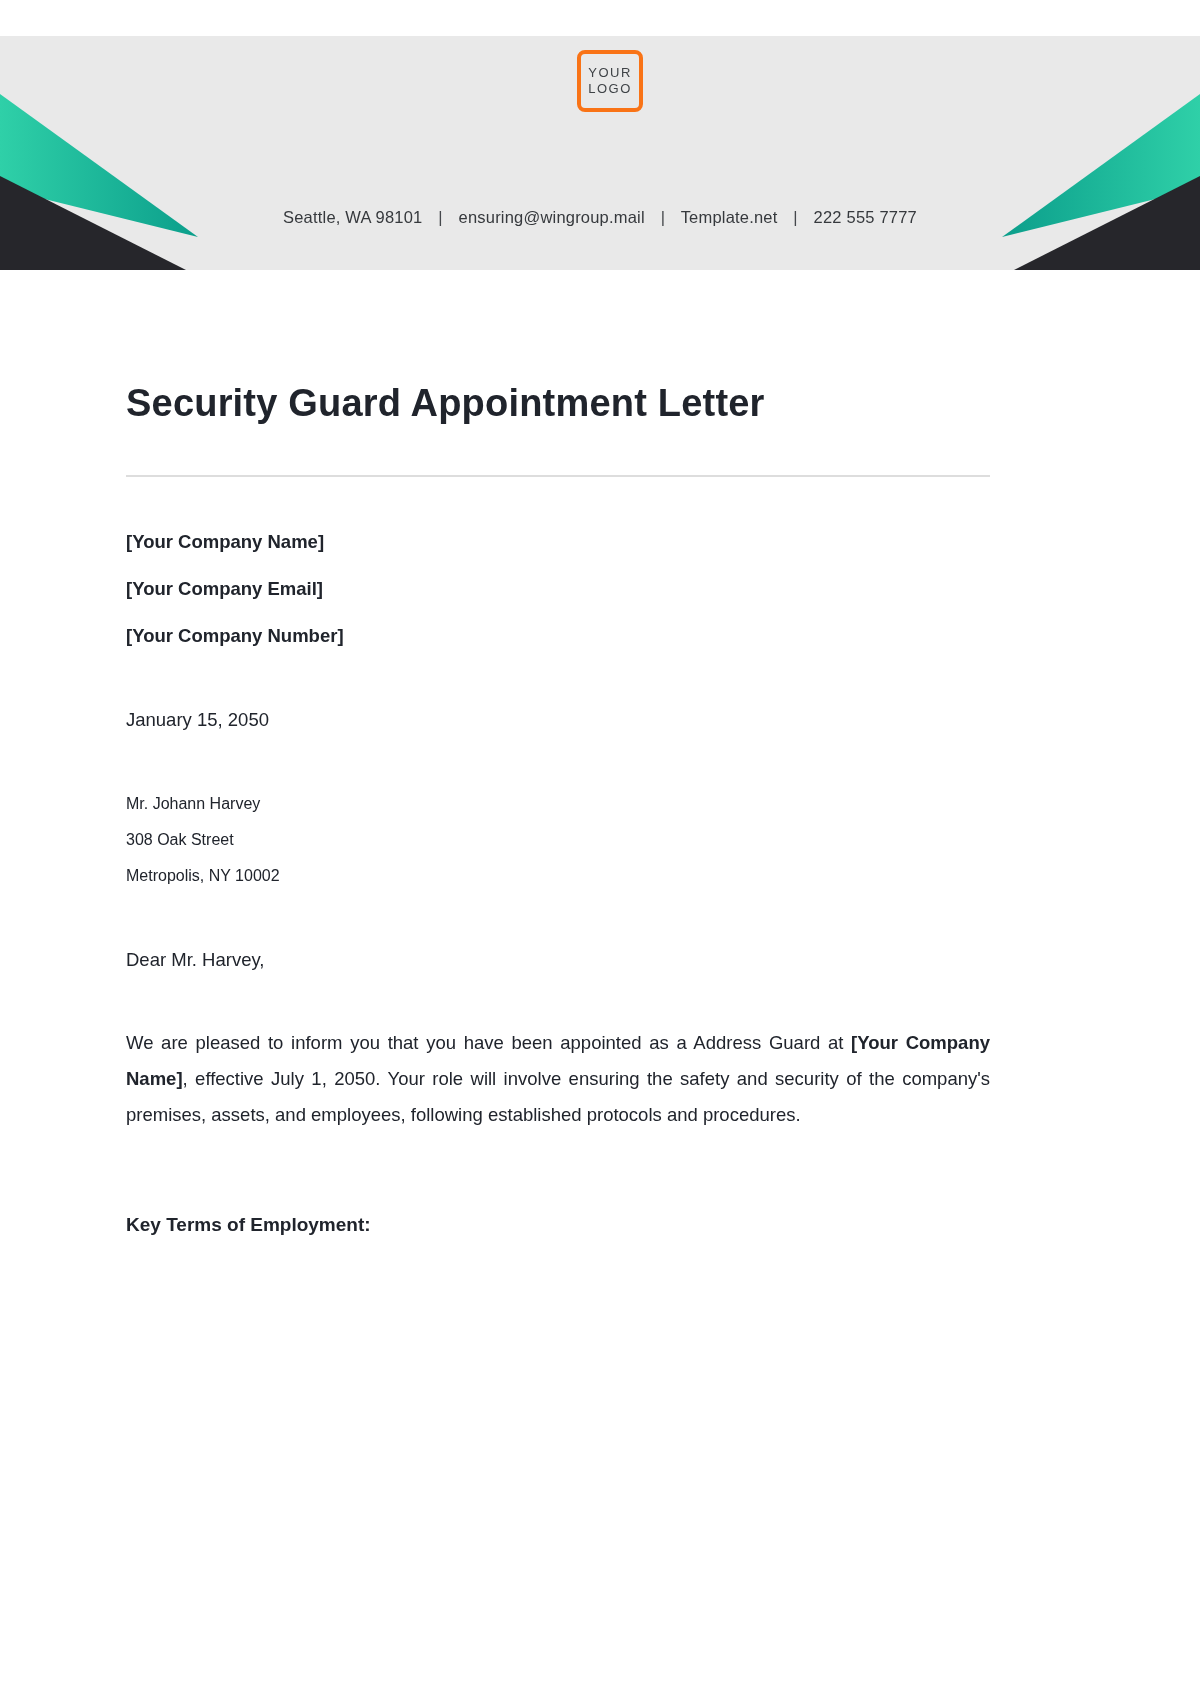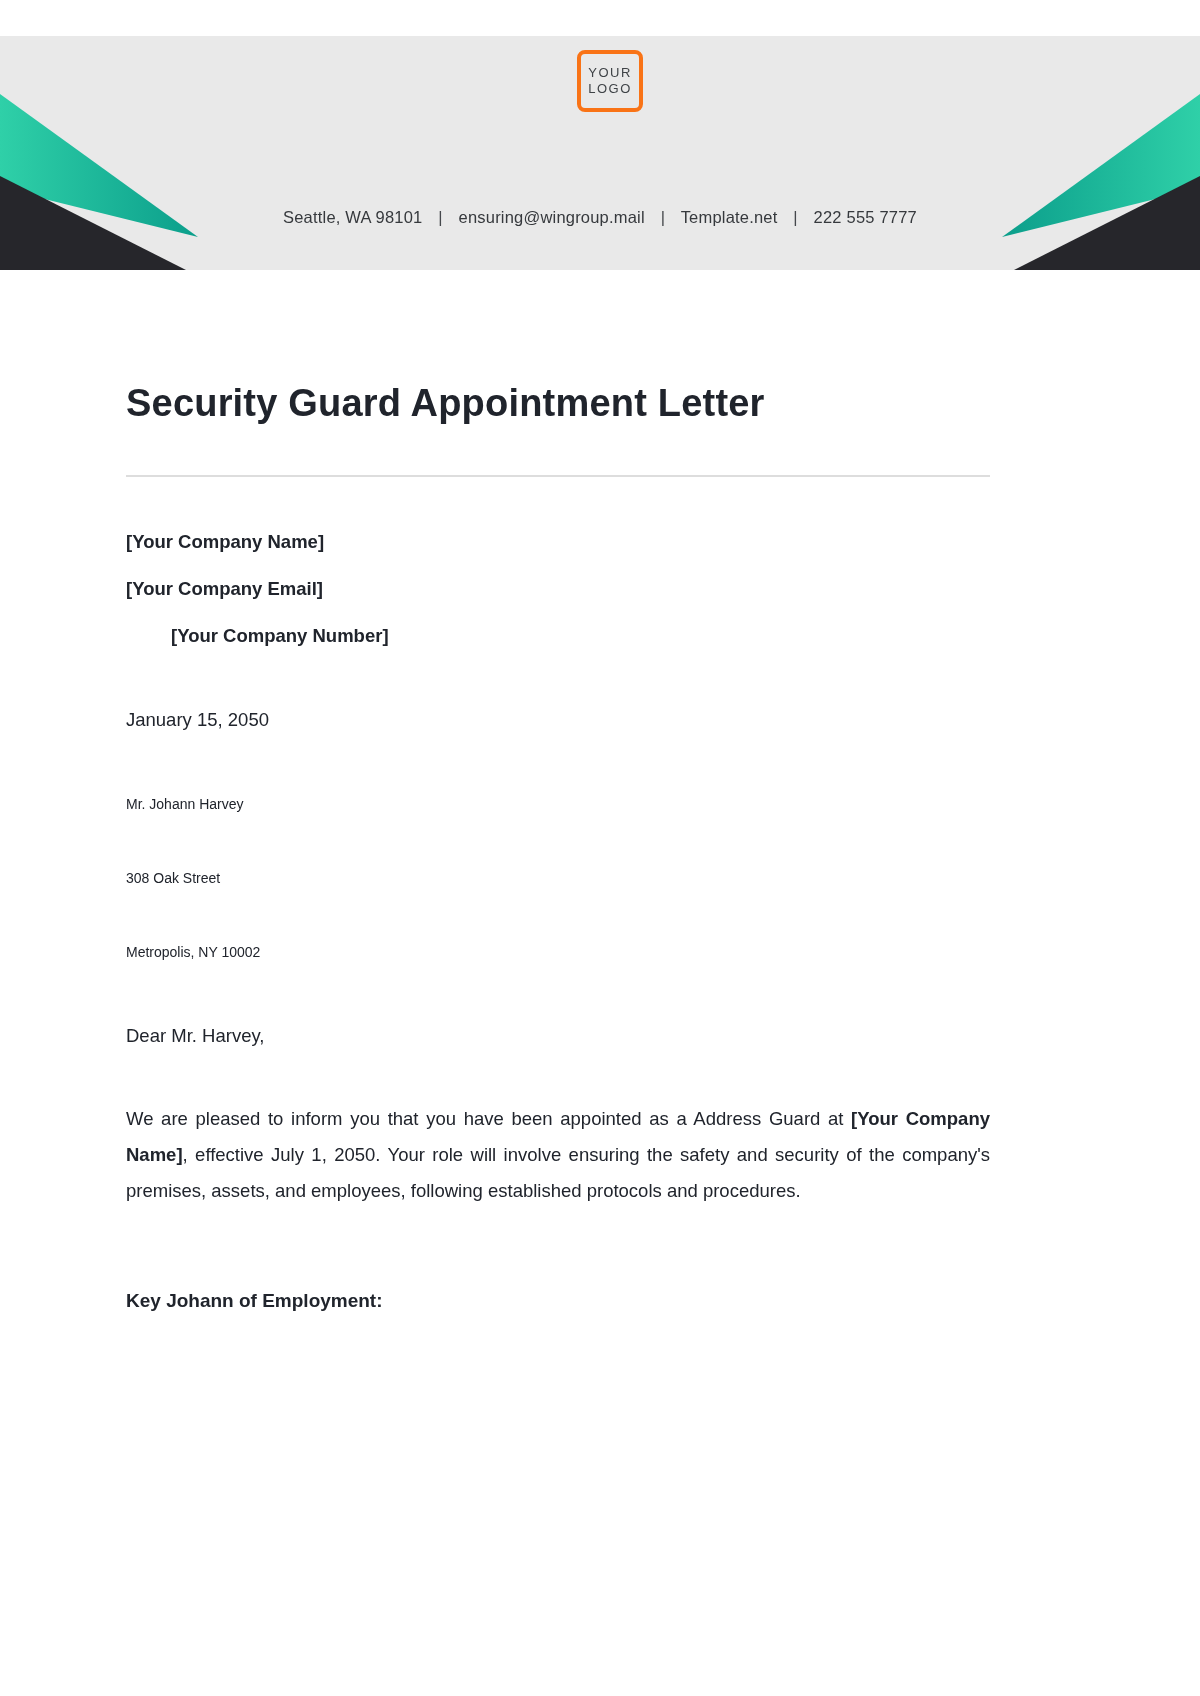--- a/index.html
+++ b/index.html
@@ -82,24 +82,24 @@
     border-top:2px solid #dddddd;
     margin-top:50px;
   }
   .company-block { margin-top:52px; }
   .company-block p {
     font-weight:700;
     font-size:18.5px;
     line-height:25px;
     margin-bottom:22px;
   }
-  .company-block p:last-child { margin-bottom:0;margin-left:45px; }
+  .company-block p:last-child { margin-bottom:0; }
   .date { margin-top:59px; font-size:18.5px; line-height:25px; }
   .recipient { margin-top:54px; }
-  .recipient p { font-size:14px; line-height:36px;margin-top:38px; }
+  .recipient p { font-size:16px; line-height:36px; }
   .salutation { margin-top:48px; font-size:18.5px; line-height:36px; }
   .body-para {
     margin-top:47px;
     font-size:18.5px;
     line-height:36px;
     text-align:justify;
   }
   .body-para strong { font-weight:700; }
   .section-heading {
     margin-top:78px;
@@ -162,16 +162,16 @@
     <div class="recipient">
       <p>Mr. Johann Harvey</p>
       <p>308 Oak Street</p>
       <p>Metropolis, NY 10002</p>
     </div>
 
     <p class="salutation">Dear Mr. Harvey,</p>
 
     <p class="body-para"><span>We are pleased to inform you that you have been appointed as a Address Guard at </span><strong>[Your Company Name]</strong><span>, effective July 1, 2050. Your role will involve ensuring the safety and security of the company's premises, assets, and employees, following established protocols and procedures.</span></p>
 
-    <p class="section-heading">Key Johann of Employment:</p>
+    <p class="section-heading">Key Terms of Employment:</p>
   </main>
 
 </div>
 
 </body></html>

